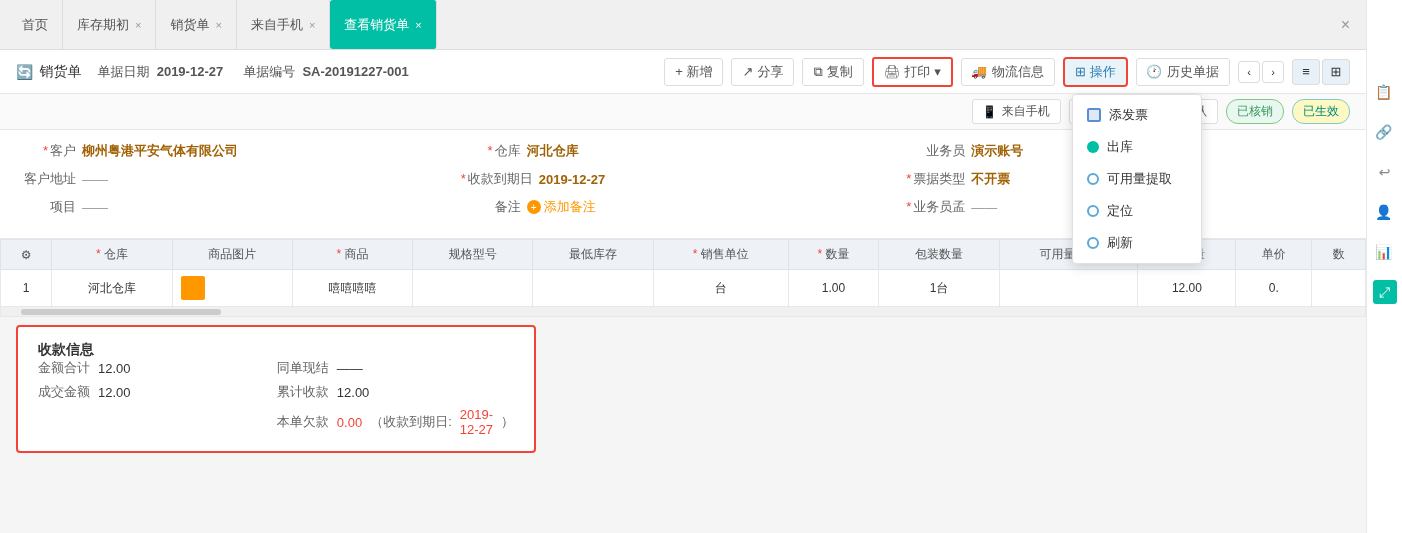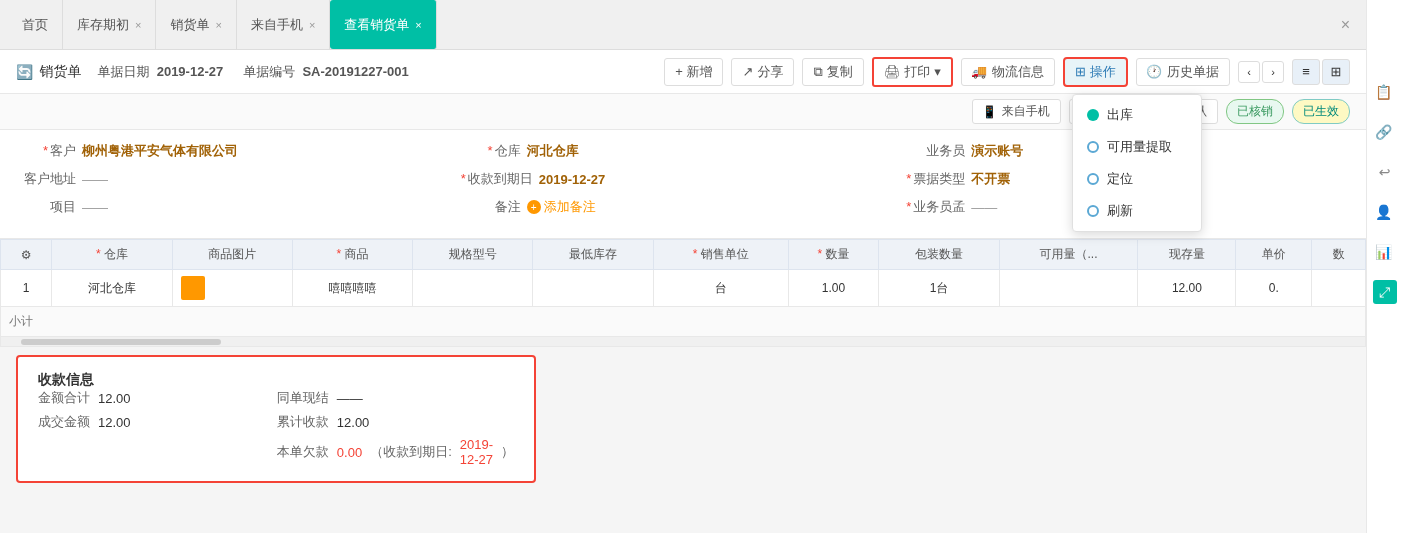--- a/index.html
+++ b/index.html
@@ -288,23 +288,20 @@
           <td></td>
           <td></td>
           <td>台</td>
           <td>1.00</td>
           <td>1台</td>
           <td></td>
           <td>12.00</td>
           <td>0.</td>
           <td></td>
         </tr>
-        <tr class="subtotal">
-          <td colspan="13" style="text-align:left; padding-left: 8px;">小计</td>
-        </tr>
         <tr>
           <td colspan="13" style="padding:0; height:10px; background:#f0f0f0;">
             <div style="height:8px; background:#f0f0f0; position:relative;">
               <div style="position:absolute; left:20px; top:1px; width:200px; height:6px; background:#ccc; border-radius:3px;"></div>
             </div>
           </td>
         </tr>
       </tbody>
     </table>
   </div>
@@ -343,20 +340,28 @@
   <div class="sidebar-icon">📋</div>
   <div class="sidebar-icon">🔗</div>
   <div class="sidebar-icon">↩</div>
   <div class="sidebar-icon">👤</div>
   <div class="sidebar-icon">📊</div>
   <div class="sidebar-icon special">⤢</div>
 </div>
 
 <div class="dropdown-overlay">
   <div class="dropdown-item">
+    <div class="dd-icon-square">
+      <svg width="10" height="10" viewBox="0 0 10 10">
+          <rect width="10" height="10" fill="white" opacity="0.8"></rect>
+        </svg>
+    </div>
+    <span>添发票</span>
+  </div>
+  <div class="dropdown-item">
     <div class="dd-icon-circle"></div>
     <span>出库</span>
   </div>
   <div class="dropdown-item">
     <div class="dd-icon-circle2"></div>
     <span>可用量提取</span>
   </div>
   <div class="dropdown-item">
     <div class="dd-icon-circle3"></div>
     <span>定位</span>

